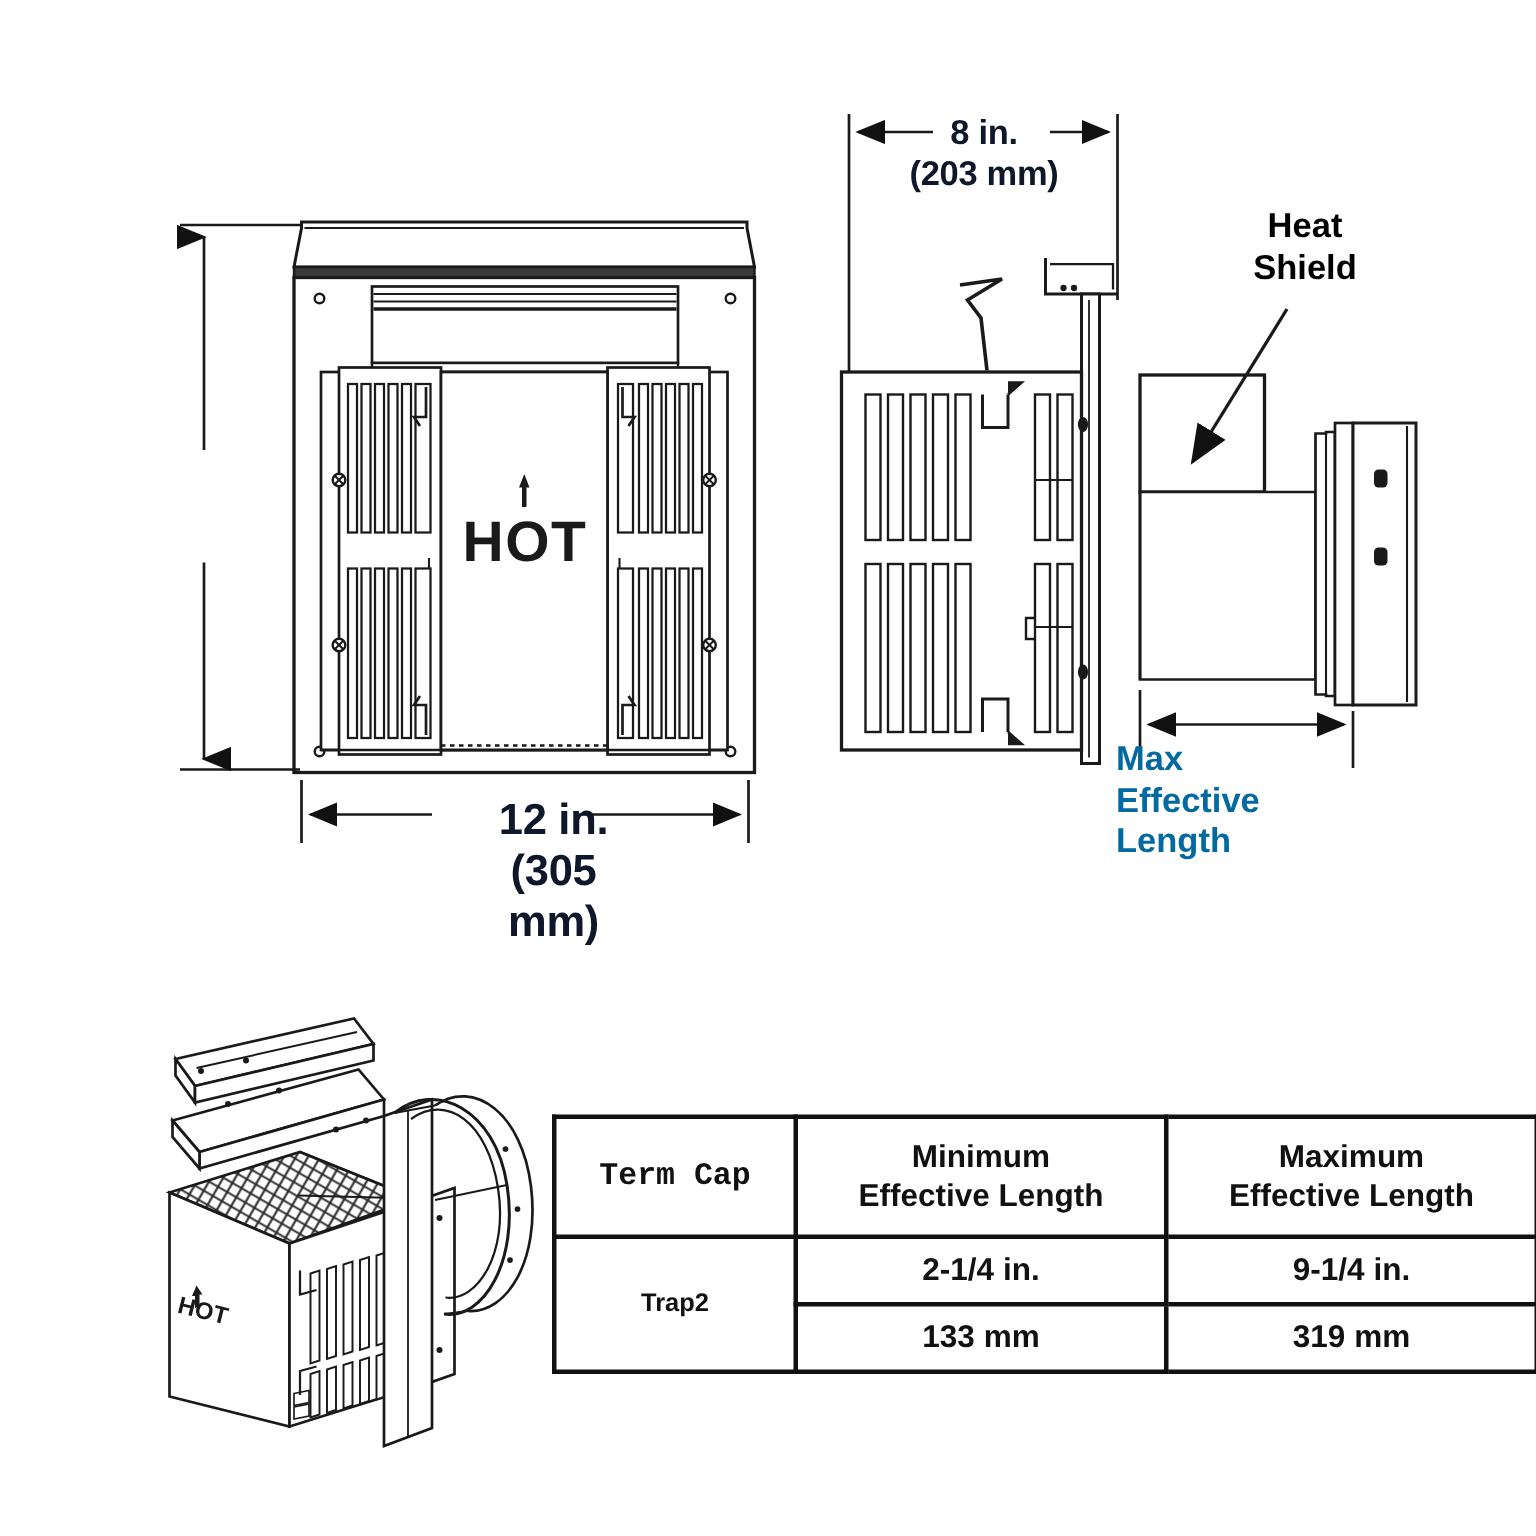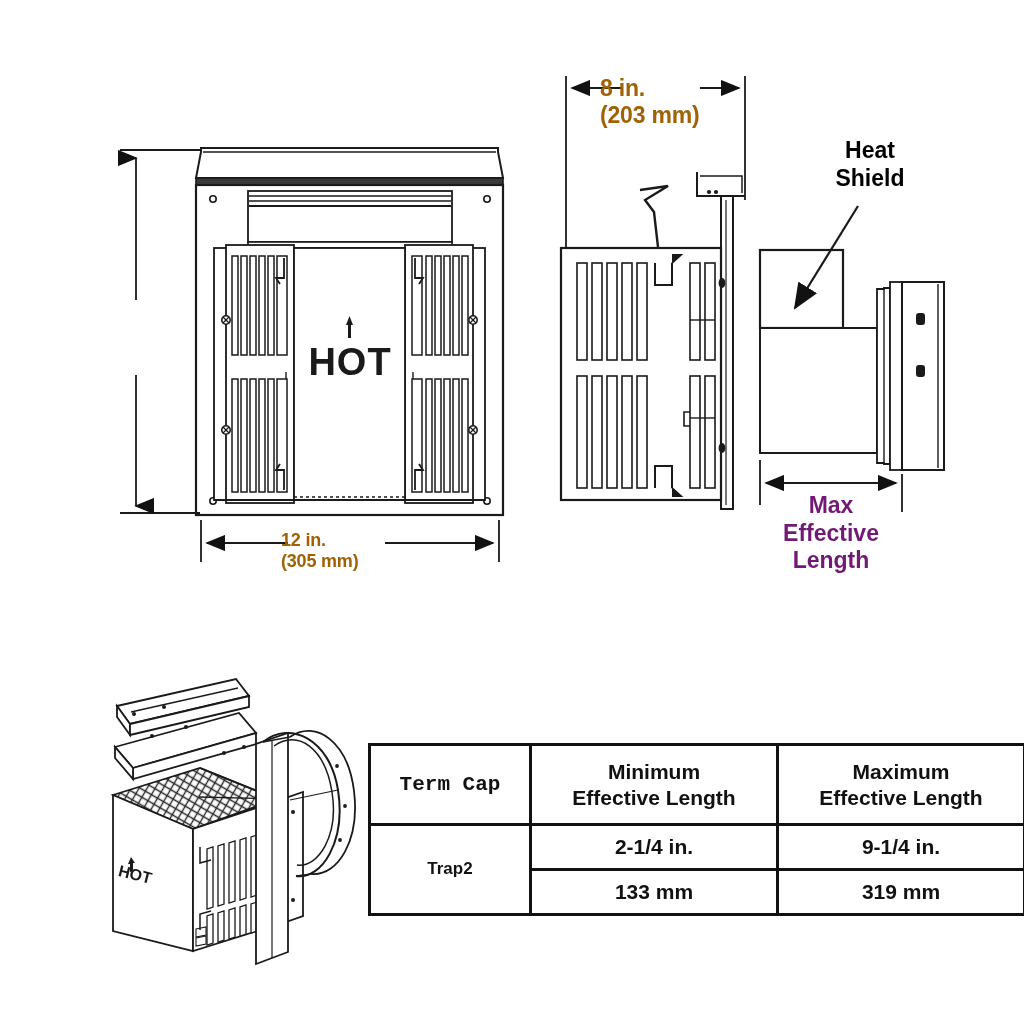--- a/index.html
+++ b/index.html
@@ -5,34 +5,34 @@
   html,body{margin:0;padding:0;background:#ffffff;}
   body{
     width:1024px;height:1024px;position:relative;overflow:hidden;
     font-family:"Liberation Sans","DejaVu Sans",sans-serif;
     color:#000;
   }
   #stage{position:absolute;left:0;top:0;width:1024px;height:1024px;}
   svg.drawing{position:absolute;left:0;top:0;width:1024px;height:1024px;}
 
   .dimlabel{
-    position:absolute;font-weight:bold;color:#a16207;
-    line-height:1.18;text-align:left;white-space:pre-line;
+    position:absolute;font-weight:bold;color:#0f172a;
+    line-height:1.18;text-align:center;white-space:pre-line;
     letter-spacing:-0.2px;
   }
-  .dim-h{font-size:18px;}
+  .dim-h{font-size:29px;margin-left:32px;}
   .dim-v{font-size:25px;}
   .dim-8{font-size:23px;}
   .callout{
     position:absolute;font-weight:bold;font-size:23px;color:#000000;
     text-align:center;line-height:1.22;white-space:pre-line;
   }
   .maxlen{
-    position:absolute;font-weight:bold;font-size:23px;color:#701a75;
-    text-align:center;line-height:1.2;white-space:pre-line;
+    position:absolute;font-weight:bold;font-size:23px;color:#0369a1;
+    text-align:left;line-height:1.2;white-space:pre-line;
   }
 
   
   #spec-table{
     position:absolute;left:368px;top:743px;width:622px;height:173px;
     border-collapse:collapse;table-layout:fixed;
   }
   #spec-table td{
     border:3px solid #111;
     text-align:center;vertical-align:middle;

